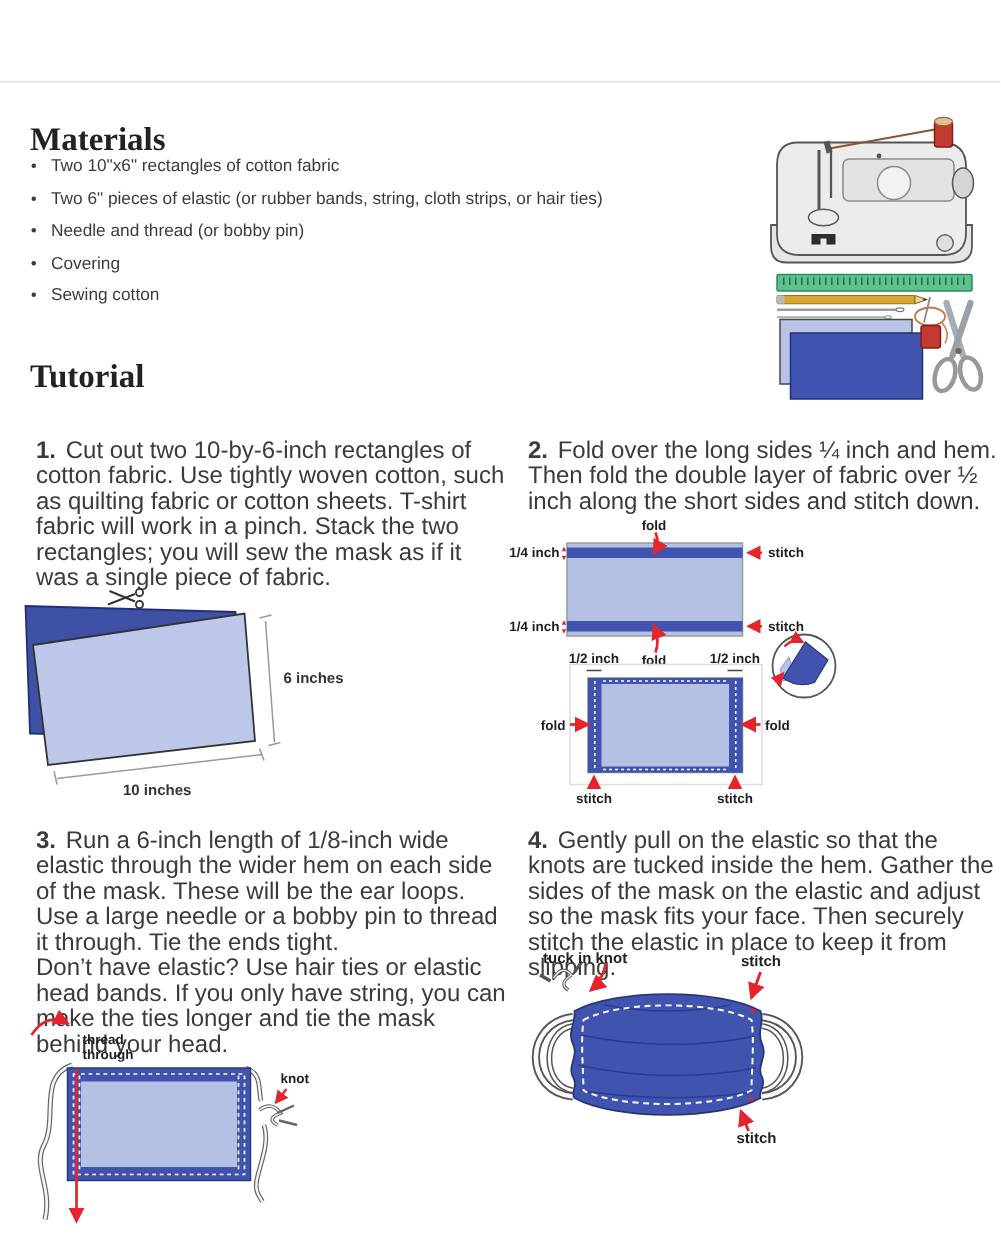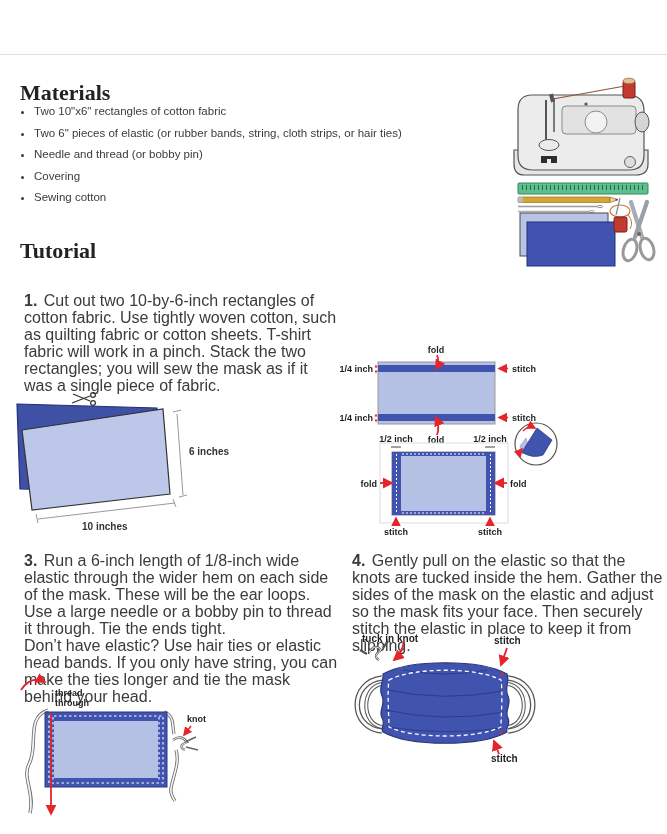--- a/index.html
+++ b/index.html
@@ -88,20 +88,24 @@
       <ellipse cx="157" cy="173" rx="6.5" ry="11" fill="none" stroke="#999" stroke-width="3" transform="rotate(-16 157 173)"></ellipse>
     </g>
   </svg>
 
   <h2 class="abs sec tutorial-h">Tutorial</h2>
 
   <p class="step" style="left:18px;top:286px;width:313px">
     <span class="n">1.</span>
     <span>Cut out two 10-by-6-inch rectangles of cotton fabric. Use tightly woven cotton, such as quilting fabric or cotton sheets. T-shirt fabric will work in a pinch. Stack the two rectangles; you will sew the mask as if it was a single piece of fabric.</span>
   </p>
+  <p class="step" style="left:346px;top:286px;width:313px">
+    <span class="n">2.</span>
+    <span>Fold over the long sides ¼ inch and hem. Then fold the double layer of fabric over ½ inch along the short sides and stitch down.</span>
+  </p>
   <p class="step" style="left:18px;top:546px;width:318px">
     <span class="n">3.</span>
     <span>Run a 6-inch length of 1/8-inch wide elastic through the wider hem on each side of the mask. These will be the ear loops. Use a large needle or a bobby pin to thread it through. Tie the ends tight.</span>
     <br>
     <span>Don’t have elastic? Use hair ties or elastic head bands. If you only have string, you can make the ties longer and tie the mask behind your head.</span>
   </p>
   <p class="step" style="left:346px;top:546px;width:313px">
     <span class="n">4.</span>
     <span>Gently pull on the elastic so that the knots are tucked inside the hem. Gather the sides of the mask on the elastic and adjust so the mask fits your face. Then securely stitch the elastic in place to keep it from slipping.</span>
   </p>

